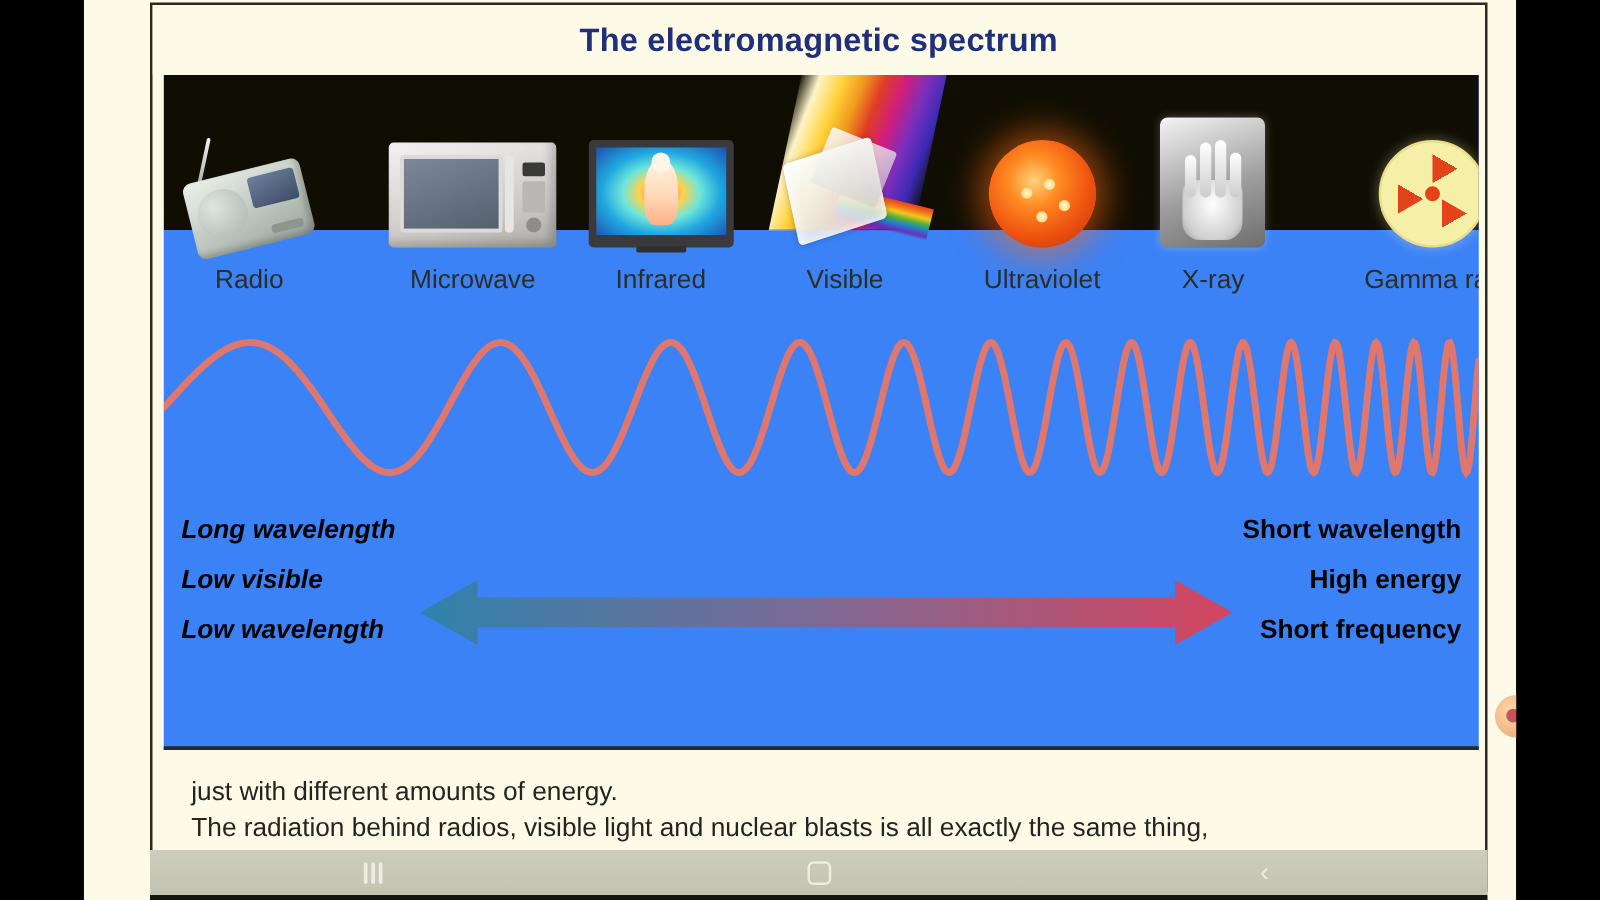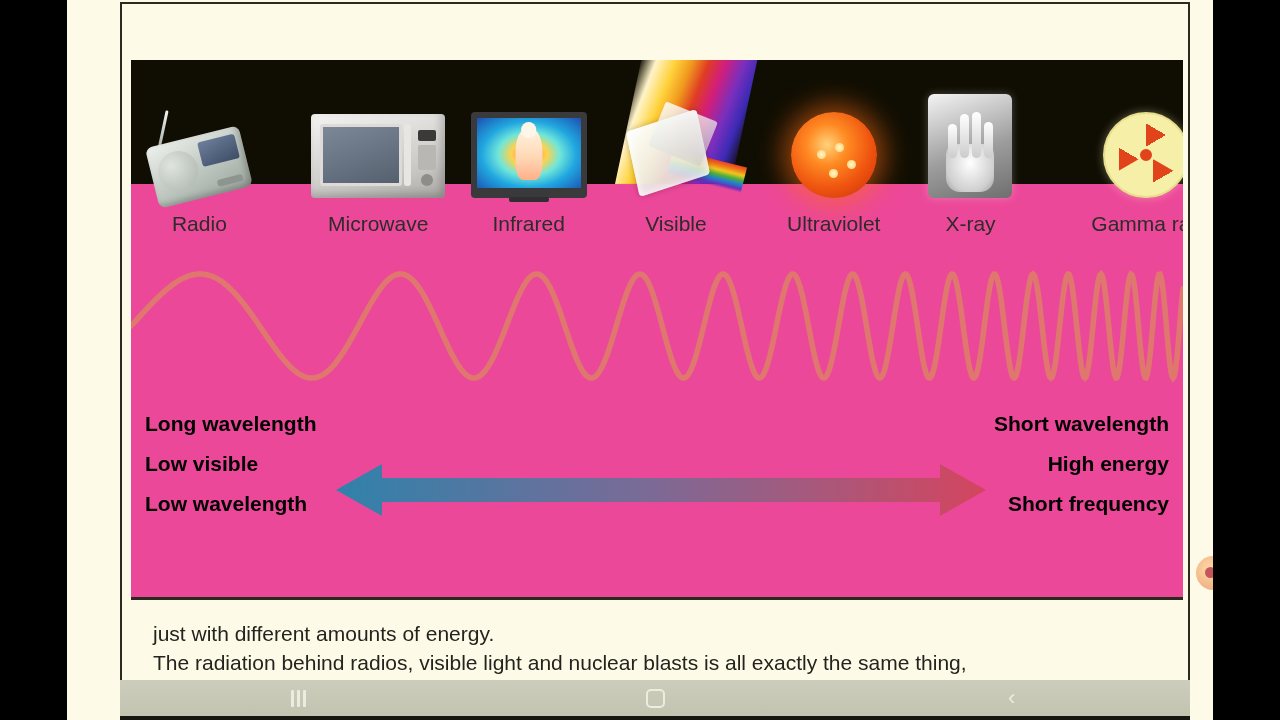--- a/index.html
+++ b/index.html
@@ -31,21 +31,21 @@
     background:#fdfbe8;
   }
   .title-bar .title{
     font-size:26px; font-weight:bold; color:#1f2f7a;
     letter-spacing:.2px;
   }
 
   
   .diagram{
     position:absolute; left:9px; top:56px; width:1052px; height:540px;
-    background:#ec4899;
+    background:#3b82f6;
     border-bottom:3px solid #2b2a20;
     overflow:hidden;
   }
 
   
   .black-band{
     position:absolute; left:0; top:0; width:100%; height:124px;
     background:#100e03;
   }
 
@@ -229,21 +229,21 @@
   .labels .lab{
     position:absolute; font-size:21px; color:#2c2c28; white-space:nowrap;
     transform:translateX(-50%);
   }
 
   
   .wave-wrap{ position:absolute; left:0; top:196px; width:100%; height:140px; }
 
   
   .ann{ position:absolute; font-size:21px; font-weight:bold; white-space:nowrap; }
-  .ann.left{ left:14px; text-align:center; }
+  .ann.left{ left:14px; text-align:center;font-style:italic; }
   .ann.right{ right:14px; text-align:right; }
 
   .arrow-wrap{ position:absolute; left:205px; top:400px; width:650px; height:60px; }
 
   
   .caption{
     position:absolute; left:9px; top:600px; width:1052px; height:76px;
     background:#fdfbe8;
     padding:16px 22px 0 22px;
   }
@@ -286,20 +286,23 @@
 </style>
 </head>
 <body>
 
 <div id="screen">
 
   <div class="page-bg"></div>
 
   <div class="slide">
 
+    <div class="title-bar">
+      <div class="title">The electromagnetic spectrum</div>
+    </div>
 
     <div class="diagram">
 
       <div class="black-band"></div>
       <div class="rainbow-burst"></div>
 
       <div class="icons">
 
         <div class="icon-slot" style="left:6.5%; transform:translateX(-50%);">
           <div class="radio-body">

